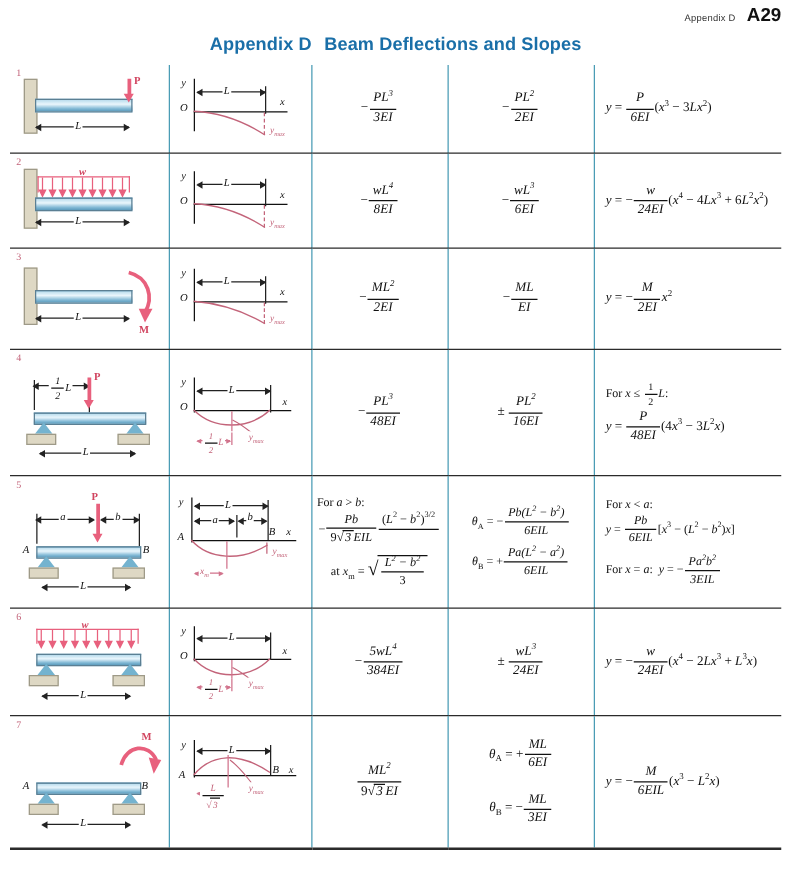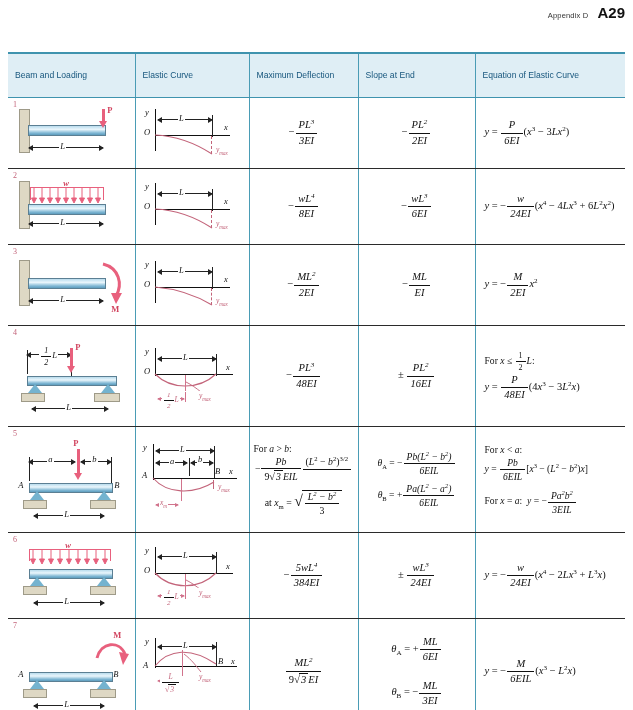--- a/index.html
+++ b/index.html
@@ -116,37 +116,33 @@
 </head>
 <body>
 
 <div class="page">
 
   <div class="runhead">
     <span class="rh-label">Appendix D</span>
     <span class="rh-page">A29</span>
   </div>
 
+  <div class="title">
+    <span>Appendix D</span><span class="t-sep"></span><span>Beam Deflections and Slopes</span>
+  </div>
 
   <table class="bt">
     <colgroup>
       <col class="c1">
         <col class="c2">
         <col class="c3">
         <col class="c4">
         <col class="c5">
     </colgroup>
     <tbody>
-        <tr class="hdr">
-      <th>Beam and Loading</th>
-      <th>Elastic Curve</th>
-      <th>Maximum Deflection</th>
-      <th>Slope at End</th>
-      <th>Equation of Elastic Curve</th>
-    </tr>
 
     <tr>
       <td class="cell" style="height:70px">
         <span class="rownum">1</span>
         <div class="d" style="width:112px;height:60px">
           <div class="wall" style="left:4px;top:6px;width:9px;height:42px"></div>
           <div class="beam" style="left:13px;top:22px;width:76px;height:9px"></div>
           <div class="shaft" style="left:87px;top:6px;height:14px"></div>
           <div class="arrowP" style="left:84px;top:18px"></div>
           <span class="plabel" style="left:92px;top:2px">P</span>

